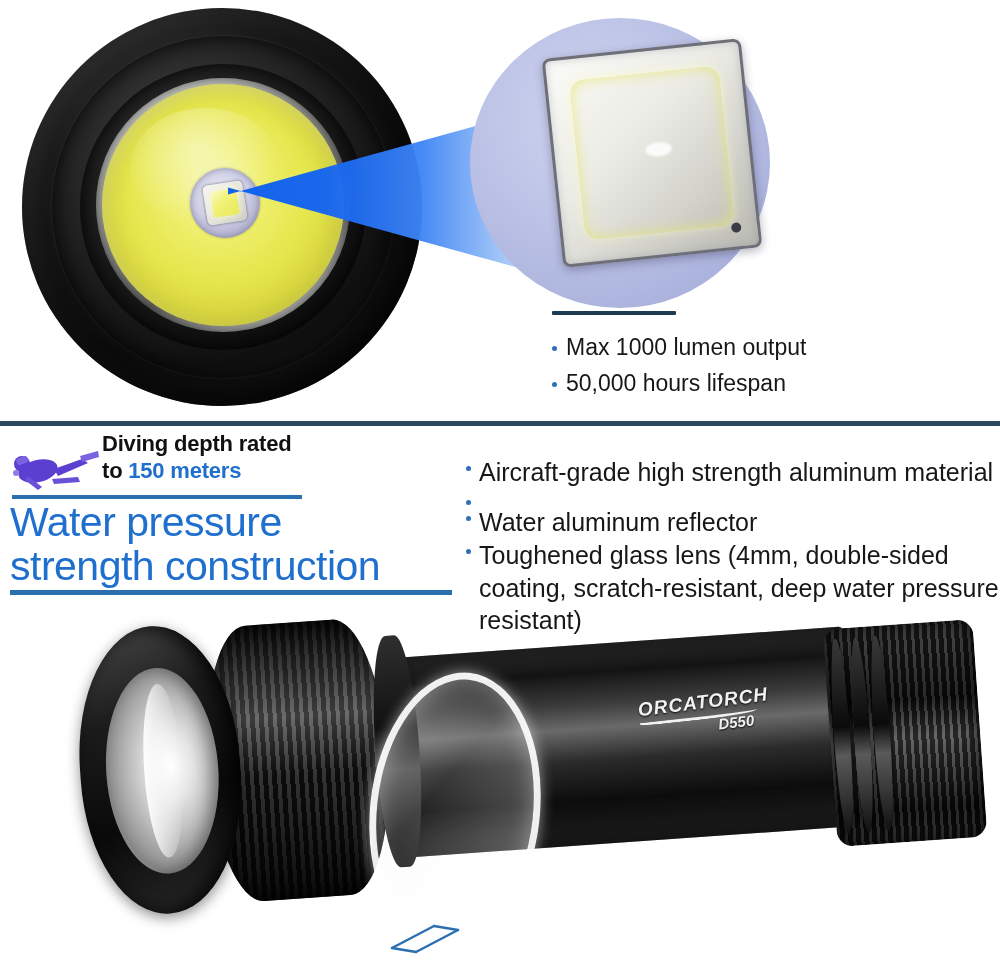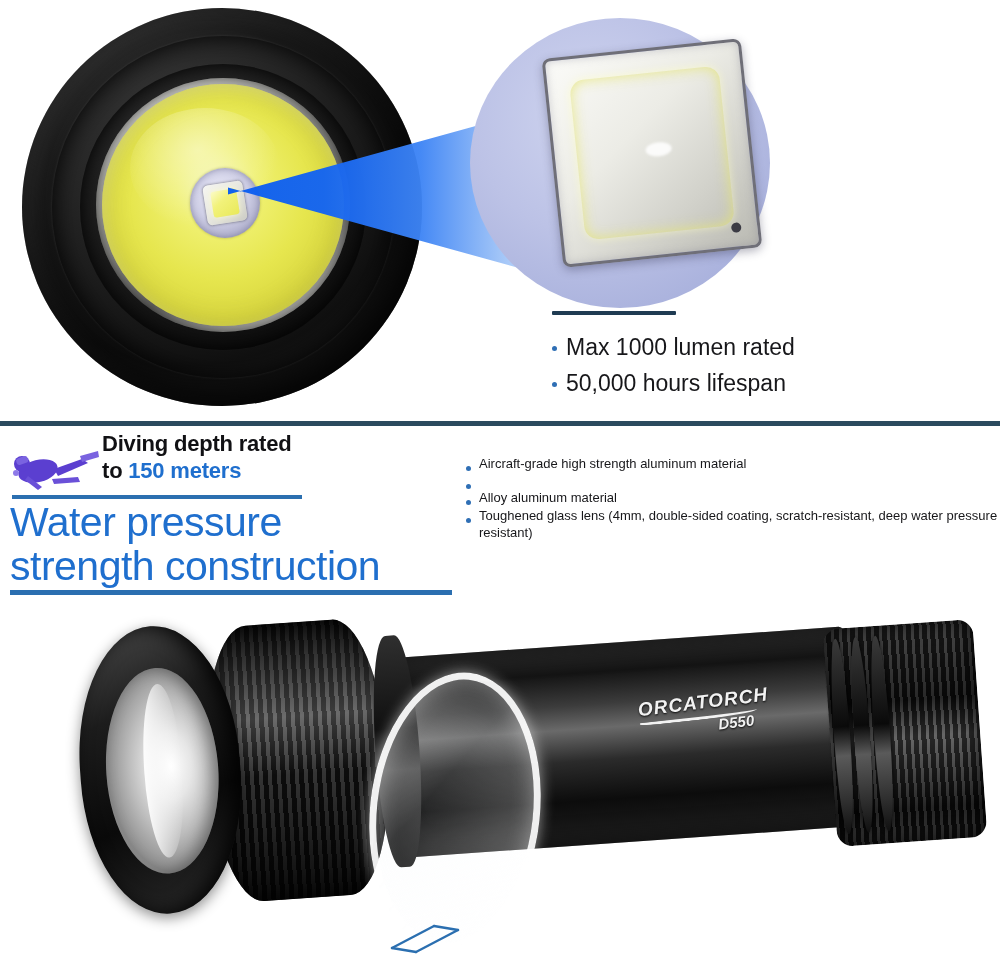--- a/index.html
+++ b/index.html
@@ -148,21 +148,21 @@
     position: absolute; left: 10px; top: 590px; width: 442px; height: 5px; background: #2b6fb0;
   }
 
   
   #feature-bullets { position: absolute; left: 466px; top: 456px; width: 534px; }
   #feature-bullets .bullet-row { display: flex; align-items: flex-start; margin-bottom: 1px; }
   #feature-bullets .dot {
     width: 5px; height: 5px; border-radius: 50%; background: #2f6fb5;
     margin: 10px 8px 0 0; flex: 0 0 auto;
   }
-  #feature-bullets .btext { font-size: 13px; color: #17171a; line-height: 1.30; }
+  #feature-bullets .btext { font-size: 25px; color: #17171a; line-height: 1.30; }
 
   
   #torch { position: absolute; left: 60px; top: 612px; width: 910px; height: 330px; }
 
   
   #torch-body {
     position: absolute; left: 330px; top: 30px; width: 470px; height: 200px;
     border-radius: 14px / 52px;
     background:
       linear-gradient(180deg, #2e2e2e 0%, #141414 14%, #3c3c3c 30%, #6a6a6a 42%, #2b2b2b 58%, #0c0c0c 78%, #202020 100%);
@@ -286,21 +286,21 @@
     <div id="led-inset-chip">
       <div id="led-inset-die"></div>
       <div id="led-inset-pad"></div>
     </div>
 
     <div id="top-rule"></div>
 
     <div id="top-bullets">
       <div class="bullet-row">
         <span class="dot"></span>
-        <span class="btext">Max 1000 lumen rated</span>
+        <span class="btext">Max 1000 lumen output</span>
       </div>
       <div class="bullet-row">
         <span class="dot"></span>
         <span class="btext">50,000 hours lifespan</span>
       </div>
     </div>
   </div>
 
   <div id="section-divider"></div>
 
@@ -333,21 +333,21 @@
   <div id="feature-bullets">
     <div class="bullet-row">
       <span class="dot"></span>
       <span class="btext">Aircraft-grade high strength aluminum material</span>
     </div>
     <div class="bullet-row">
       <span class="dot"></span>
     </div>
     <div class="bullet-row">
       <span class="dot"></span>
-      <span class="btext">Alloy aluminum material</span>
+      <span class="btext">Water aluminum reflector</span>
     </div>
     <div class="bullet-row">
       <span class="dot"></span>
       <span class="btext">Toughened glass lens (4mm, double-sided coating, scratch-resistant, deep water pressure resistant)</span>
     </div>
   </div>
 
   <div id="torch">
     <div id="torch-body"></div>
 

